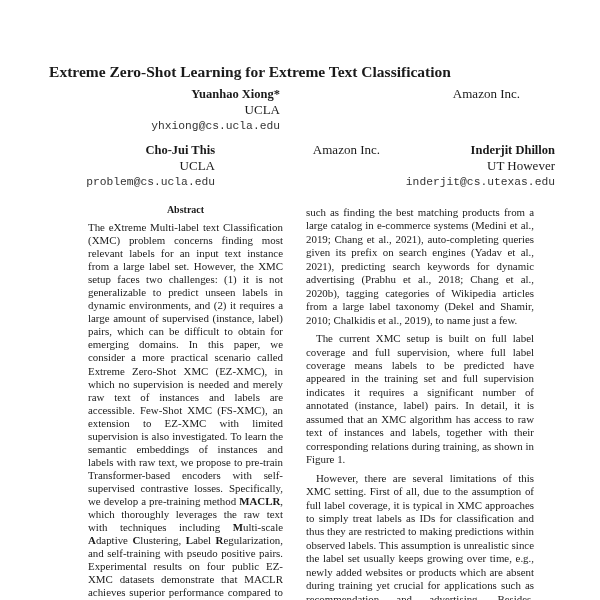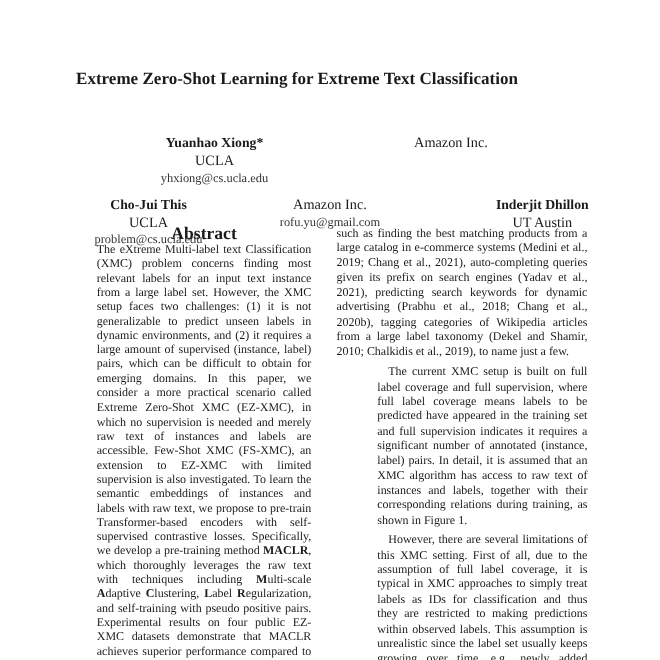--- a/index.html
+++ b/index.html
@@ -1,26 +1,26 @@
 <!DOCTYPE html>
 <html><head>
 <meta charset="utf-8">
 <style>
   html, body { margin: 0; padding: 0; background: #ffffff; }
   body { width: 600px; height: 600px; overflow: hidden; position: relative; font-family: "Liberation Serif", serif; color: #1a1a1a; }
-  .title { position: absolute; left: 0; width: 500px; top: 63px; text-align: center; font-weight: bold; font-size: 15.5px; letter-spacing: 0; padding-left: 20px; }
-  .author { position: absolute; text-align: center; line-height: 16px; margin-top: 36px; }
+  .title { position: absolute; left: 0; width: 500px; top: 63px; text-align: center; font-weight: bold; font-size: 15.5px; letter-spacing: 0; }
+  .author { position: absolute; text-align: right; line-height: 16px; }
   .author .name { font-weight: bold; font-size: 12.5px; display: block; }
   .author .aff { font-size: 13px; display: block; }
-  .author .email { font-family: Liberation Serif, serif; font-size: 11.3px; color: #333; display: block; white-space: nowrap; }
-  .abs-head { position: absolute; left: 88px; width: 195px; top: 204px; text-align: center; font-weight: bold; font-size: 16px; }
+  .author .email { font-family: Liberation Mono, monospace; font-size: 11.3px; color: #333; display: block; white-space: nowrap; }
+  .abs-head { position: absolute; left: 88px; width: 195px; top: 204px; text-align: center; font-weight: bold; font-size: 10px; }
   .abs-body { position: absolute; left: 88px; width: 195px; top: 221px; font-size: 10.9px; line-height: 13.05px; text-align: justify; hyphens: manual; }
   .right-col { position: absolute; left: 306px; width: 228px; top: 206px; font-size: 10.9px; line-height: 13.45px; text-align: justify; }
   .right-col p { margin: 0; }
-  .right-col p.indent { text-indent: 10px; margin-top: 5px; margin-left: 37px; }
+  .right-col p.indent { text-indent: 10px; margin-top: 5px; }
   b { font-weight: bold; }
 </style>
 </head>
 <body>
 
 <div class="title">Extreme Zero-Shot Learning for Extreme Text Classification</div>
 
 <div class="author" style="left:110px; width:170px; top:86px;">
   <span class="name">Yuanhao Xiong*</span>
   <span class="aff">UCLA</span>
@@ -29,25 +29,25 @@
 <div class="author" style="left:300px; width:220px; top:86px;">
   <span class="aff">Amazon Inc.</span>
 </div>
 <div class="author" style="left:55px; width:160px; top:142px;">
   <span class="name">Cho-Jui This</span>
   <span class="aff">UCLA</span>
   <span class="email">problem@cs.ucla.edu</span>
 </div>
 <div class="author" style="left:220px; width:160px; top:142px;">
   <span class="aff">Amazon Inc.</span>
-  <span class="email">rofu.yu@gmail.com</span>
 </div>
-<div class="author" style="left:408px; width:170px; top:142px;">
+<div class="author" style="left:385px; width:170px; top:142px;">
   <span class="name">Inderjit Dhillon</span>
-  <span class="aff">UT Austin</span>
+  <span class="aff">UT However</span>
+  <span class="email">inderjit@cs.utexas.edu</span>
 </div>
 
 <div class="abs-head">Abstract</div>
 <div class="abs-body"><span>The eXtreme Multi-label text Classification (XMC) problem concerns finding most relevant labels for an input text instance from a large label set. However, the XMC setup faces two challenges: (1) it is not generalizable to predict unseen labels in dynamic environments, and (2) it requires a large amount of supervised (instance, label) pairs, which can be difficult to obtain for emerging domains. In this paper, we consider a more practical scenario called Extreme Zero-Shot XMC (EZ-XMC), in which no supervision is needed and merely raw text of instances and labels are accessible. Few-Shot XMC (FS-XMC), an extension to EZ-XMC with limited supervision is also investigated. To learn the semantic embeddings of instances and labels with raw text, we propose to pre-train Transformer-based encoders with self-supervised contrastive losses. Specifically, we develop a pre-training method </span><b>MACLR</b><span>, which thoroughly leverages the raw text with techniques including </span><b>M</b><span>ulti-scale </span><b>A</b><span>daptive </span><b>C</b><span>lustering, </span><b>L</b><span>abel </span><b>R</b><span>egularization, </span><span>and self-training with pseudo positive pairs. Experimental results on four public EZ-XMC datasets demonstrate that MACLR achieves superior performance compared to all other leading baseline methods, in particular with approximately 5-10% improvement in precision and recall on average. Moreover, we show that our pre-trained encoder can be</span></div>
 
 <div class="right-col">
   <p>such as finding the best matching products from a large catalog in e-commerce systems (Medini et al., 2019; Chang et al., 2021), auto-completing queries given its prefix on search engines (Yadav et al., 2021), predicting search keywords for dynamic advertising (Prabhu et al., 2018; Chang et al., 2020b), tagging categories of Wikipedia articles from a large label taxonomy (Dekel and Shamir, 2010; Chalkidis et al., 2019), to name just a few.</p>
   <p class="indent">The current XMC setup is built on full label coverage and full supervision, where full label coverage means labels to be predicted have appeared in the training set and full supervision indicates it requires a significant number of annotated (instance, label) pairs. In detail, it is assumed that an XMC algorithm has access to raw text of instances and labels, together with their corresponding relations during training, as shown in Figure 1.</p>
   <p class="indent">However, there are several limitations of this XMC setting. First of all, due to the assumption of full label coverage, it is typical in XMC approaches to simply treat labels as IDs for classification and thus they are restricted to making predictions within observed labels. This assumption is unrealistic since the label set usually keeps growing over time, e.g., newly added websites or products which are absent during training yet crucial for applications such as recommendation and advertising. Besides, collecting labeled pairs is time-consuming</p>
 </div>

